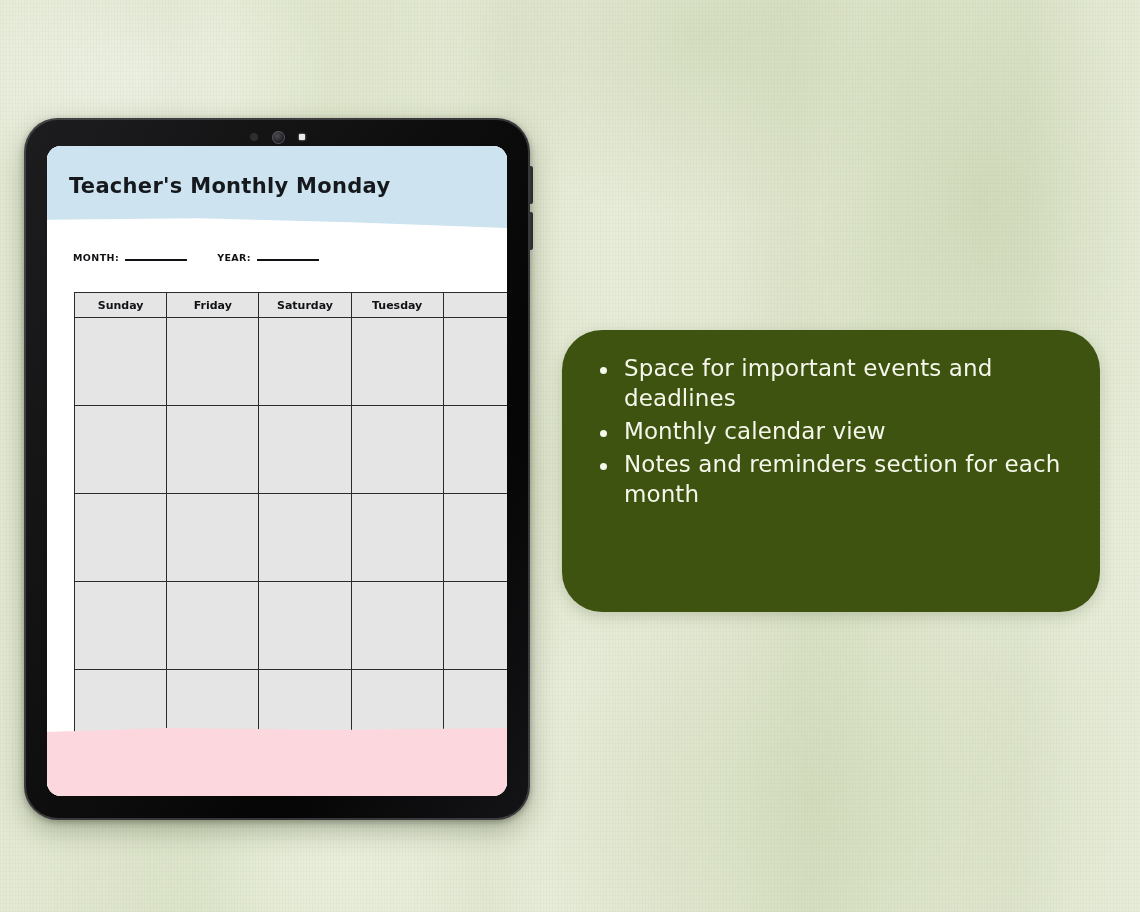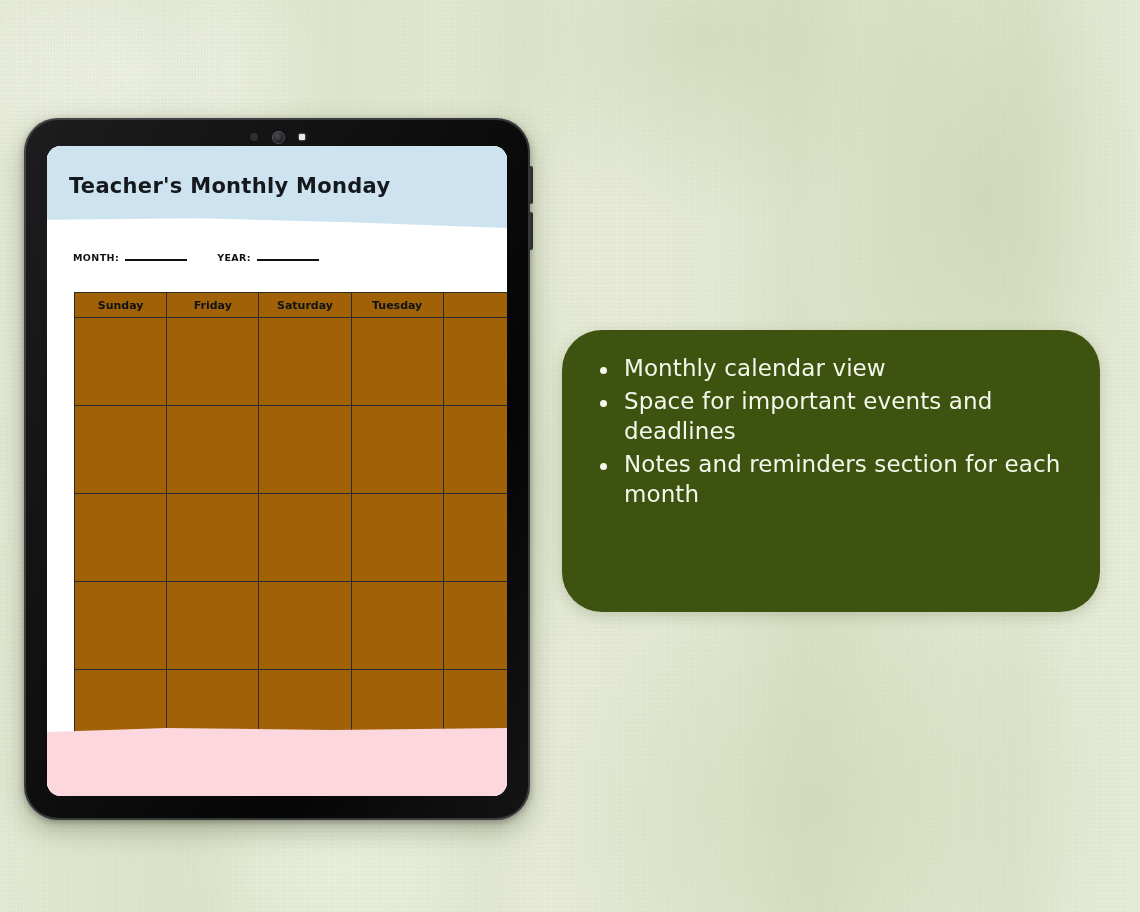--- a/index.html
+++ b/index.html
@@ -169,21 +169,21 @@
     position: absolute;
     left: 27px;
     top: 146px;
     width: 462px;
     border-collapse: collapse;
     table-layout: fixed;
   }
   #calendar-grid th,
   #calendar-grid td {
     border: 1.3px solid #2b2b2b;
-    background: #a16207;
+    background: #e5e5e5;
   }
   #calendar-grid th {
     height: 25px;
     font-family: "DejaVu Sans", sans-serif;
     font-size: 11px;
     font-weight: bold;
     color: #101215;
     text-align: center;
   }
   #calendar-grid td { height: 88px; }
@@ -332,24 +332,24 @@
       <div id="planner-footer-band"></div>
 
     </div>
   </div>
 </div>
 
 <div id="feature-panel">
   <ul id="feature-list">
     <li class="feature-item">
       <span class="feature-bullet"></span>
-      <span>Monthly calendar view</span>
+      <span>Space for important events and deadlines</span>
     </li>
     <li class="feature-item">
       <span class="feature-bullet"></span>
-      <span>Space for important events and deadlines</span>
+      <span>Monthly calendar view</span>
     </li>
     <li class="feature-item">
       <span class="feature-bullet"></span>
       <span>Notes and reminders section for each month</span>
     </li>
   </ul>
 </div>
 
 </body></html>

